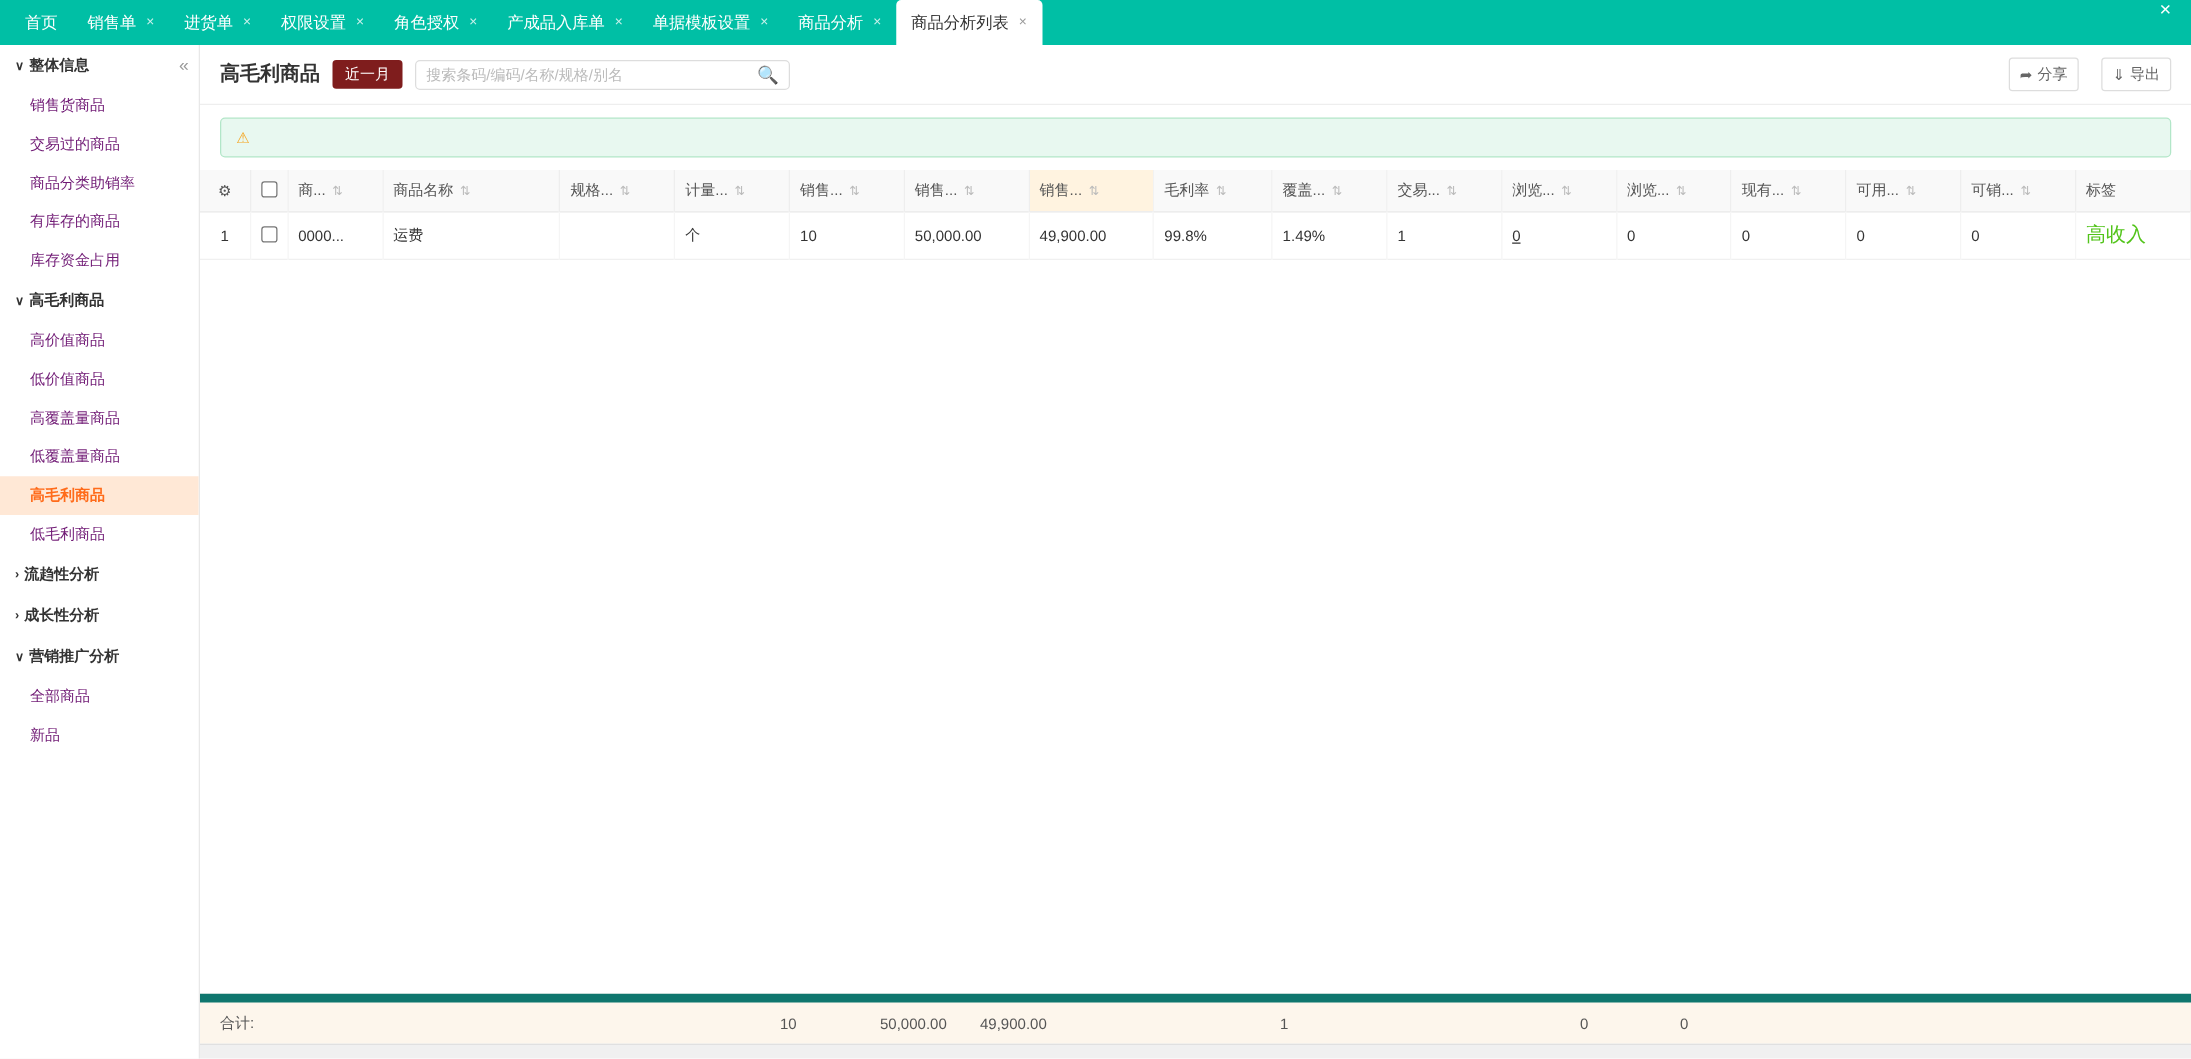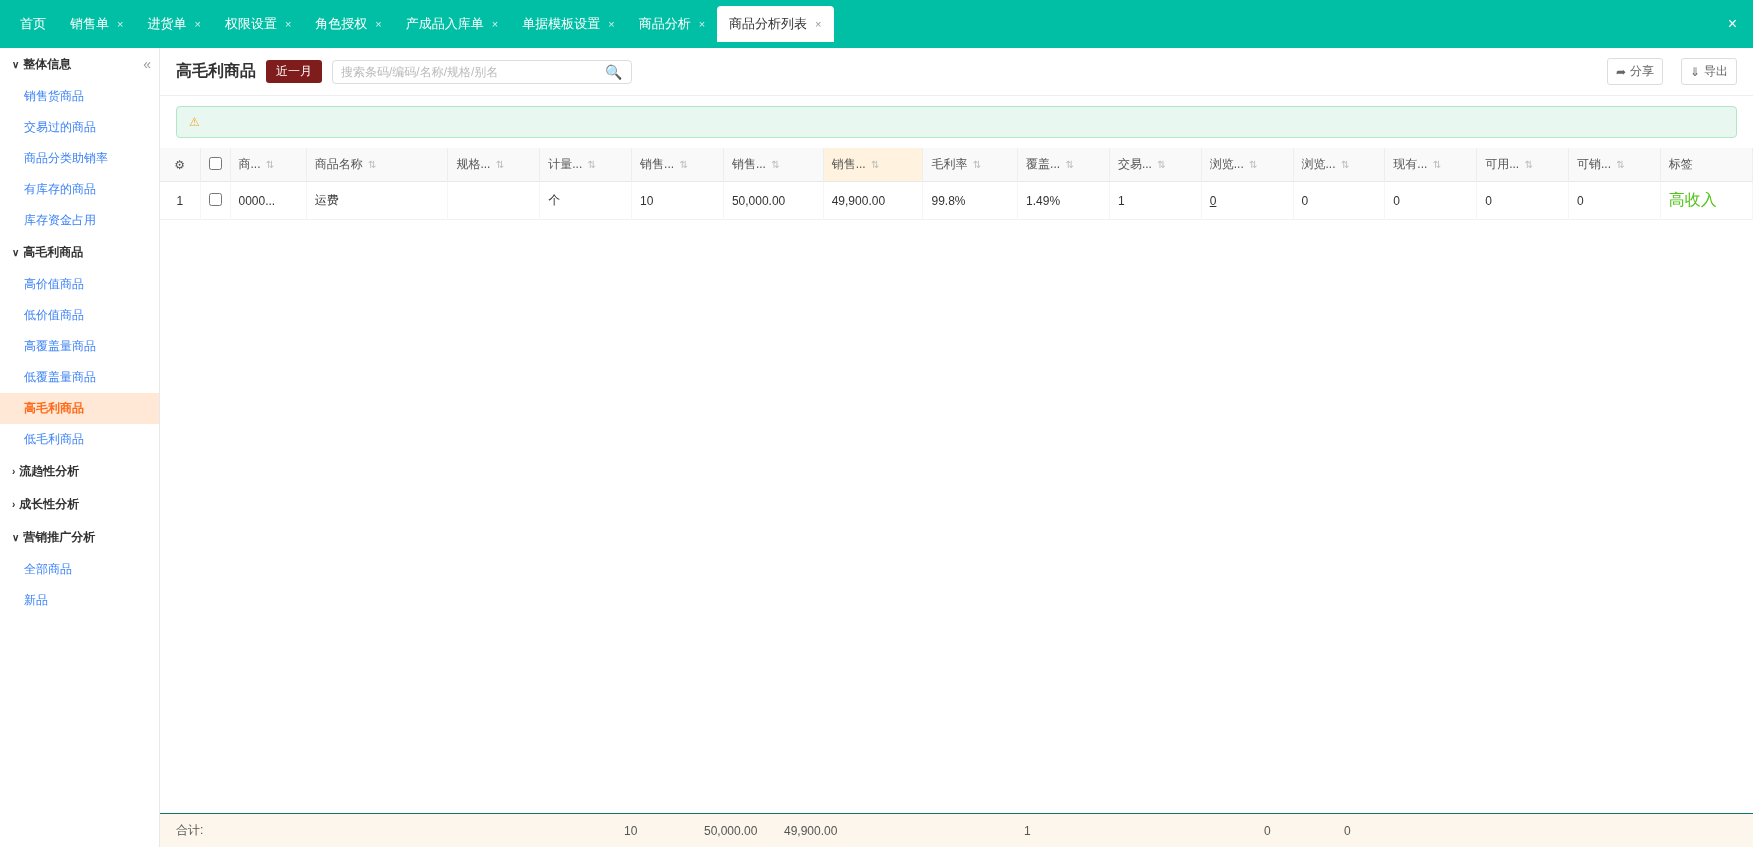--- a/index.html
+++ b/index.html
@@ -1,23 +1,22 @@
 <!DOCTYPE html>
 <html><head>
   <meta charset="utf-8">
   <style>
     * { box-sizing: border-box; margin: 0; padding: 0; }
     body { font-family: 'Microsoft YaHei', Arial, sans-serif; font-size: 12px; background: #f5f5f5; overflow: hidden; }
 
     
     .top-nav {
       display: flex;
-      align-items: center;
       background: #00bfa5;
-      height: 48px;
+      height: 36px;
       padding: 0 8px;
       color: #fff;
     }
     .top-nav .nav-item {
       padding: 0 12px;
       height: 36px;
       line-height: 36px;
       cursor: pointer;
       white-space: nowrap;
       font-size: 13px;
@@ -64,21 +63,21 @@
       padding: 8px 12px;
       font-size: 12px;
       color: #333;
       cursor: pointer;
       font-weight: bold;
     }
     .sidebar-group-header .arrow { margin-right: 4px; font-size: 10px; }
     .sidebar-item {
       padding: 7px 12px 7px 24px;
       font-size: 12px;
-      color: #3b82f6;
+      color: #701a75;
       cursor: pointer;
       white-space: nowrap;
       overflow: hidden;
       text-overflow: ellipsis;
     }
     .sidebar-item.active { background: #ffe8d6; color: #ff6b1a; font-weight: bold; }
 
     
     .content {
       flex: 1;
@@ -193,21 +192,21 @@
       white-space: nowrap;
     }
     .tag-high { color: #52c41a; font-size: 16px; }
     .underline { text-decoration: underline; color: #333; }
 
     
     .table-footer {
       display: flex;
       align-items: center;
       background: #fdf6ec;
-      border-top: 1px solid #0f766e;
+      border-top: 7px solid #0f766e;
       padding: 8px 16px;
       font-size: 12px;
       color: #555;
       gap: 0;
     }
     .footer-label { min-width: 200px; }
     .footer-cell { min-width: 80px; text-align: left; padding: 0 8px; }
 
     
     .scroll-bar-container {

